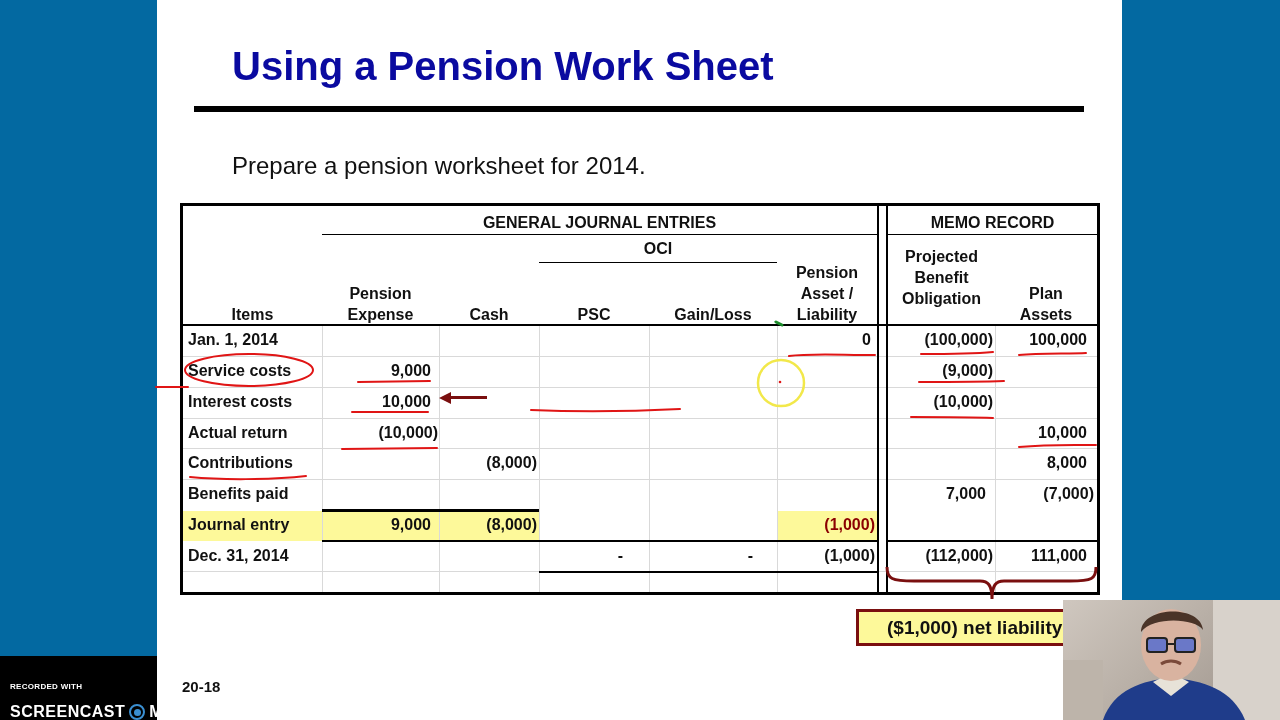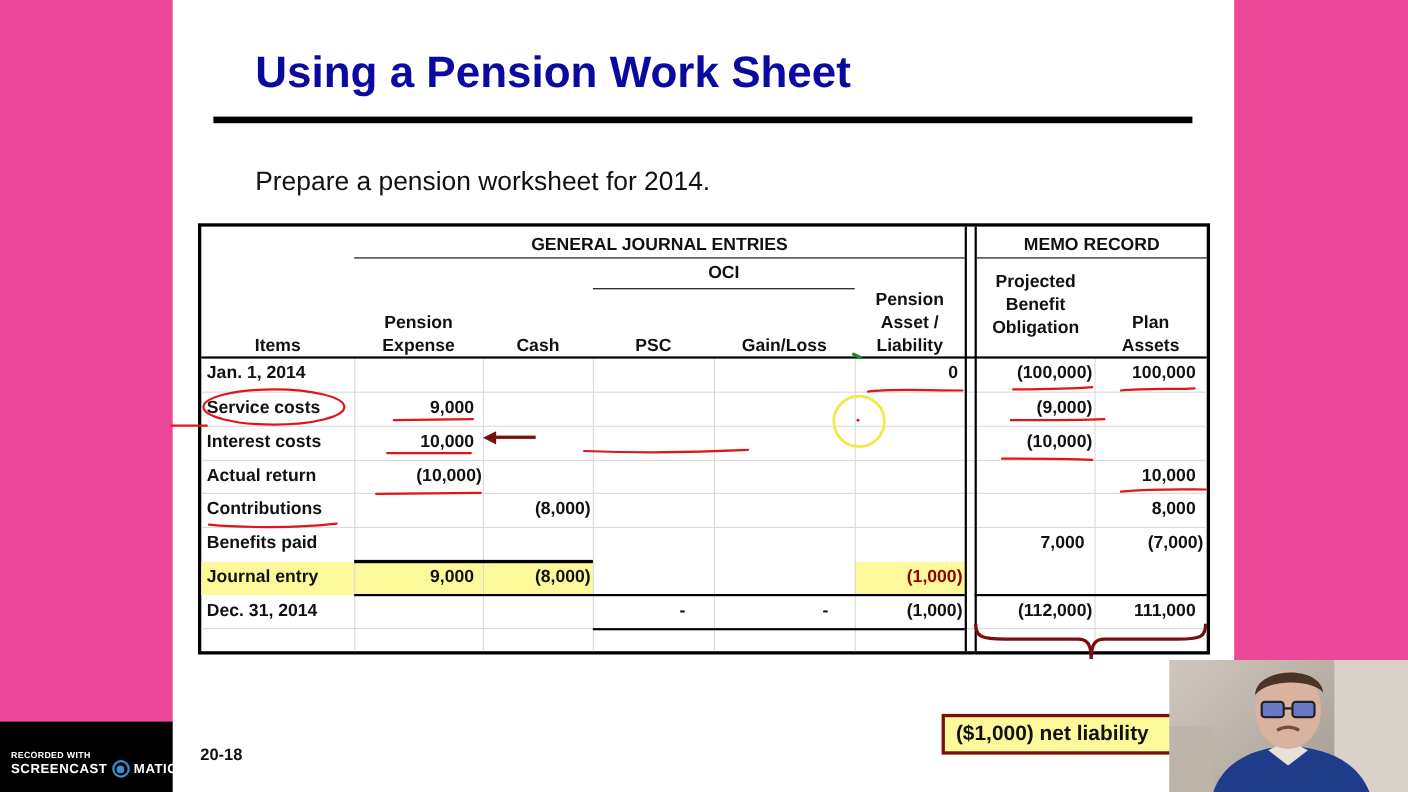--- a/index.html
+++ b/index.html
@@ -1,17 +1,17 @@
 <!DOCTYPE html>
 <html><head>
   <meta charset="utf-8">
   <style>
     * { box-sizing: border-box; margin: 0; padding: 0; }
     html, body { width: 1280px; height: 720px; overflow: hidden; background: #000; font-family: "Liberation Sans", sans-serif; }
-    .stage { position: relative; width: 1280px; height: 656px; background: #ec4899; }
+    .stage { position: relative; width: 1280px; height: 656px; background: #0369a1; }
     .slide { position: absolute; left: 157px; top: 0; width: 965px; height: 720px; background: #fff; }
     .title { position: absolute; left: 75px; top: 44px; font-size: 40px; font-weight: bold; color: #0a0aa0; letter-spacing: 0px; }
     .title-rule { position: absolute; left: 37px; top: 106px; width: 890px; height: 6px; background: #000; }
     .subtitle { position: absolute; left: 75px; top: 152px; font-size: 24px; color: #111; }
     .slide-num { position: absolute; left: 25px; top: 678px; font-size: 15px; font-weight: bold; color: #111; }
 
     
     .ws { position: absolute; left: 23px; top: 203px; width: 920px; height: 392px; border: 3px solid #000; background: #fff; }
     .ws .line { position: absolute; background: #000; }
     .ws .gline { position: absolute; background: #d9d9d9; }
@@ -22,21 +22,21 @@
     .red-txt { color: #8b0000 !important; }
 
     .callout { position: absolute; background: #fdf99a; border: 3px solid #7a0f0f; font-size: 19px; font-weight: bold; color: #111; text-align: center; }
     .arrow-line { position: absolute; background: #7a0f0f; height: 3px; }
     .arrow-head { position: absolute; width: 0; height: 0; border-top: 6px solid transparent; border-bottom: 6px solid transparent; border-right: 12px solid #7a0f0f; }
 
     .anno { position: absolute; pointer-events: none; }
     .webcam { position: absolute; left: 1063px; top: 600px; width: 217px; height: 120px; overflow: hidden; background: linear-gradient(135deg, #cfc7bf 0%, #b9b0a7 45%, #9a9088 100%); }
     .wm { position: absolute; left: 10px; top: 682px; color: #fff; }
     .wm .small { font-size: 8px; font-weight: bold; letter-spacing: 0.3px; }
-    .wm .big { font-size: 12px; font-weight: bold; letter-spacing: 0.5px; display: flex; align-items: center; gap: 4px; margin-top: 0; }
+    .wm .big { font-size: 16px; font-weight: bold; letter-spacing: 0.5px; display: flex; align-items: center; gap: 4px; margin-top: 12px; }
     .wm .dot { width: 16px; height: 16px; border-radius: 50%; border: 2px solid #3a8fd1; display: inline-flex; align-items: center; justify-content: center; }
     .wm .dot::after { content: ""; width: 7px; height: 7px; border-radius: 50%; background: #3a8fd1; }
   </style>
 </head>
 <body>
 
 <div class="stage">
   <div class="slide">
     <div class="title">Using a Pension Work Sheet</div>
     <div class="title-rule"></div>
@@ -122,21 +122,21 @@
       <div class="cell num" style="left:705px;top:341px;width:105px;">(112,000)</div>
       <div class="cell num" style="left:812px;top:341px;width:92px;">111,000</div>
     </div>
 
     <div class="arrow-head" style="left:282px;top:392px;"></div>
     <div class="arrow-line" style="left:292px;top:396px;width:38px;"></div>
 
     <svg class="anno" style="left:727px;top:565px;" width="216" height="40" viewBox="0 0 216 40">
       <path d="M3 2 C3 14, 8 16, 30 16 L96 16 C104 16, 108 20, 108 34 C108 20, 112 16, 120 16 L186 16 C208 16, 212 14, 212 2" fill="none" stroke="#7a0f0f" stroke-width="3"></path>
     </svg>
-    <div class="callout" style="left:699px;top:609px;width:230px;height:37px;line-height:31px;text-align:left;padding-left:10px;overflow:hidden;margin-top:40px;">($1,000) net liability</div>
+    <div class="callout" style="left:699px;top:609px;width:230px;height:37px;line-height:31px;text-align:left;padding-left:28px;overflow:hidden;">($1,000) net liability</div>
 
     <div class="slide-num">20-18</div>
   </div>
 
   <svg class="anno" style="left:0;top:0;" width="1280" height="720" viewBox="0 0 1280 720">
     <g fill="none" stroke="#e01515" stroke-width="2" stroke-linecap="round">
       <ellipse cx="249" cy="370" rx="64" ry="16"></ellipse>
       <path d="M156 387 L188 387"></path>
       <path d="M358 382 L430 381"></path>
       <path d="M352 412 L428 412"></path>

